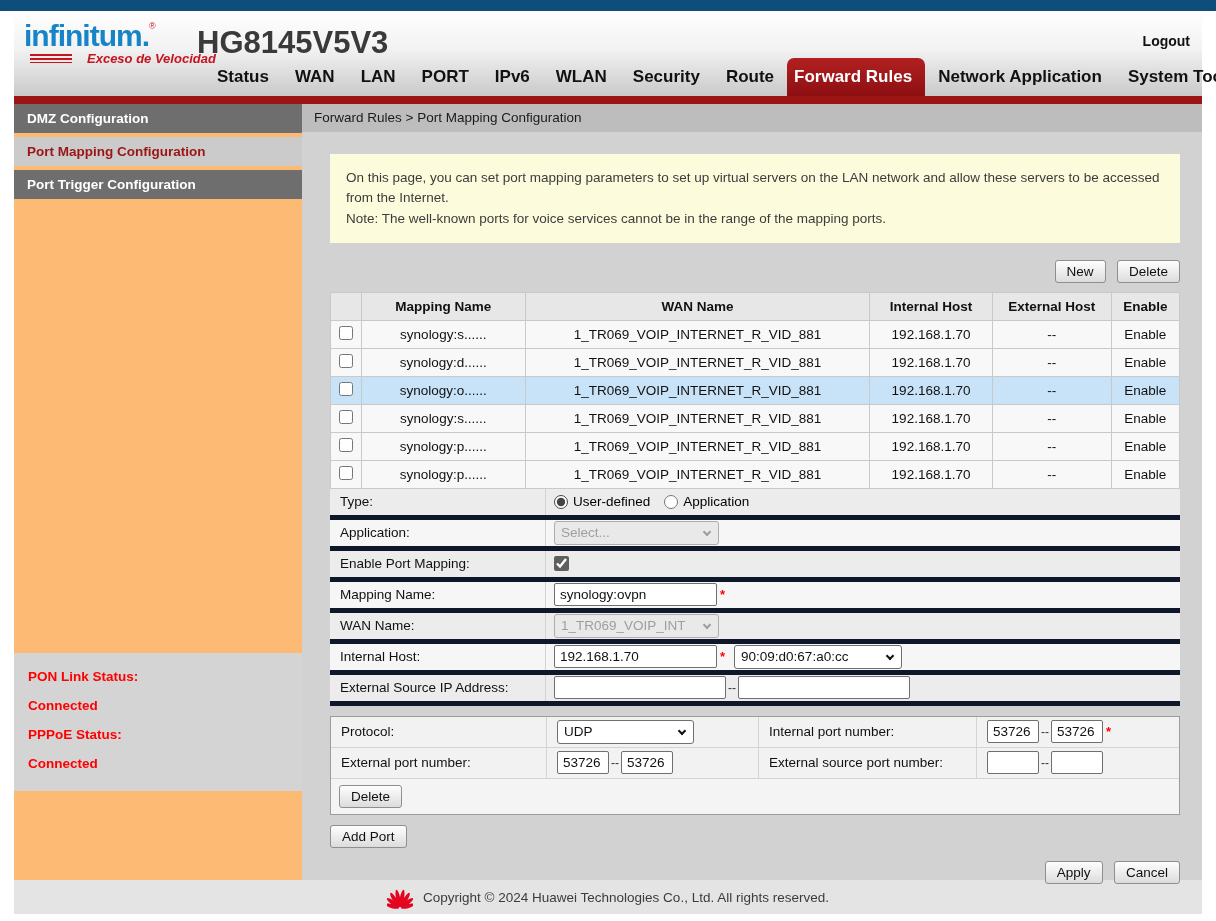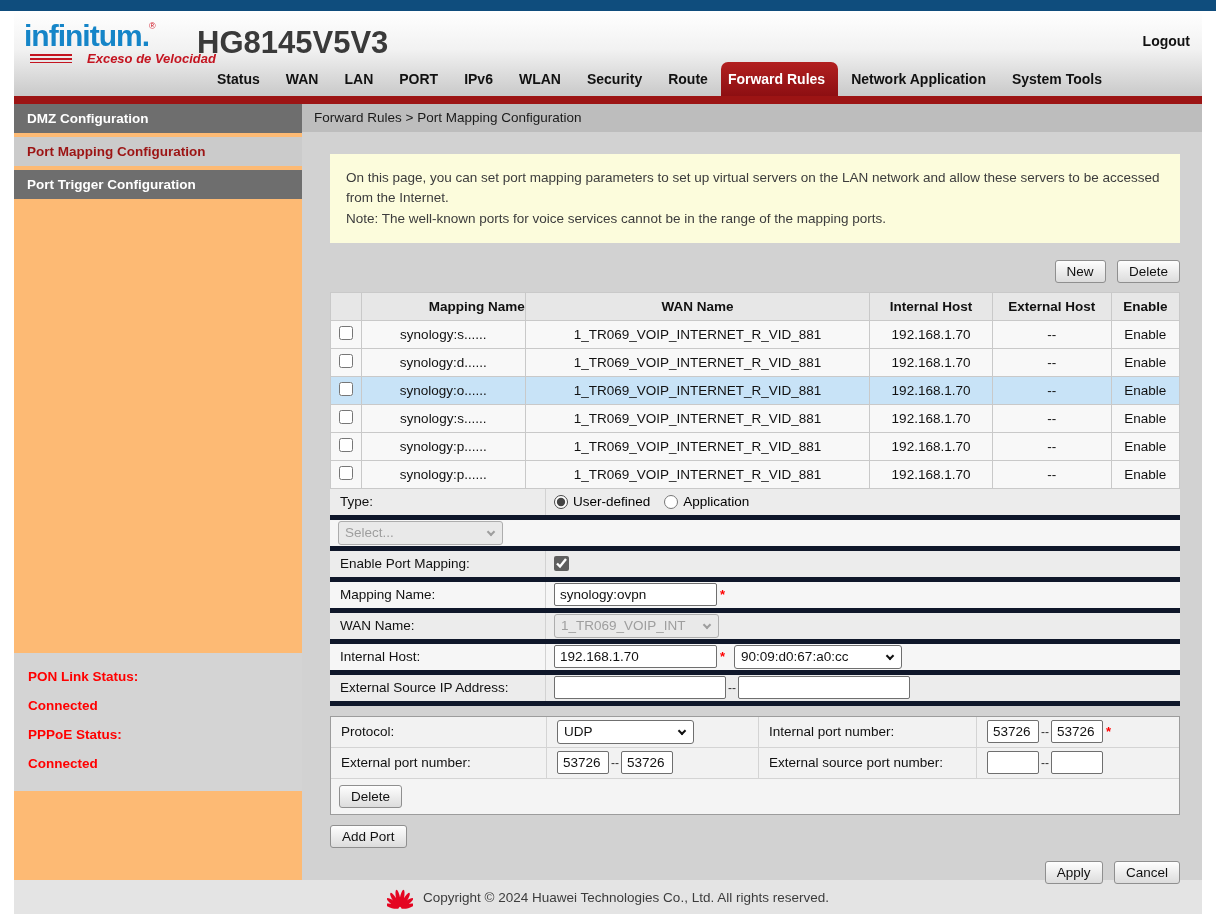--- a/index.html
+++ b/index.html
@@ -15,21 +15,21 @@
   .brand-name { font-size:30px; font-weight:bold; color:#1585c8; letter-spacing:-1px; line-height:30px; }
   .brand-reg { font-size:9px; color:#cf1322; vertical-align:top; }
   .tagline-row { display:flex; align-items:center; margin-top:0px; margin-left:6px; }
   .speed-lines { width:42px; height:9px; margin-right:4px;
     background:repeating-linear-gradient(#c41420 0 2px, transparent 2px 4px); }
   .brand-tagline { font-size:13px; font-weight:bold; font-style:italic; color:#c41420;margin-left:11px; }
   .model-title { position:absolute; left:183px; top:14px; font-size:31px; font-weight:bold; color:#3a3a3a; }
   .logout { position:absolute; right:12px; top:22px; font-size:14px; font-weight:bold; color:#111; cursor:pointer; }
 
   .nav { position:absolute; bottom:0; left:190px; right:0; display:flex; align-items:flex-end; }
-  .nav-tab { font-size:14px; font-weight:bold; color:#111; padding:9px 13px; cursor:pointer; white-space:nowrap; }
+  .nav-tab { font-size:17px; font-weight:bold; color:#111; padding:9px 13px; cursor:pointer; white-space:nowrap; }
   .nav-tab.active { background:linear-gradient(#b22020, #8d0f12); color:#fff; border-radius:7px 7px 0 0;padding-left:7px; }
 
   .redbar { height:8px; background:#9c1414; }
 
   
   .content { display:flex; height:776px; }
   .sidebar { width:288px; background:#fdba74; flex:none; }
   .side-item { height:29px; line-height:29px; padding-left:13px; margin-bottom:4px;
     background:#6e6e6e; color:#fff; font-size:13.5px; font-weight:bold; cursor:pointer; }
   .side-item.active { background:#cbcbcb; color:#9c1414; }
@@ -48,21 +48,21 @@
     border-radius:3px; padding:3px 11px; font-size:13.5px; color:#111; cursor:pointer;
     font-family:"Liberation Sans", sans-serif; }
   .btn + .btn { margin-left:7px; }
 
   
   table.maptable { width:100%; border-collapse:collapse; background:#f8f8f8; }
   .maptable th, .maptable td { border:1px solid #c9c9c9; height:28px; text-align:center;
     font-size:13.5px; color:#111; }
   .maptable th { background:#e7e7e7; font-weight:bold; }
   .maptable .col-check { width:32px; }
-  .maptable .col-map { width:170px;text-align:right; }
+  .maptable .col-map { width:170px; }
   .maptable .col-wan { width:352px; }
   .maptable .col-int { width:126px; }
   .maptable .col-ext { width:124px; }
   .maptable .col-en { width:70px; }
   .maptable tr.selected td { background:#c8e3f7; }
   .maptable input[type=checkbox] { width:14px; height:14px; }
 
   
   .formrows { margin-top:0; }
   .frow { display:flex; align-items:center; height:31px; border-bottom:5px solid #0f172a; }
@@ -244,20 +244,21 @@
                 <input type="radio" name="maptype" checked="" style="">
                 <span>User-defined</span>
               </label>
               <label class="radio-opt">
                 <input type="radio" name="maptype" style="">
                 <span>Application</span>
               </label>
             </div>
           </div>
           <div class="frow">
+            <div class="flabel">Application:</div>
             <div class="fvalue">
               <span class="selectbox disabled sel-app">
                 <span>Select...</span>
                 <span class="chev"></span>
               </span>
             </div>
           </div>
           <div class="frow">
             <div class="flabel">Enable Port Mapping:</div>
             <div class="fvalue">

